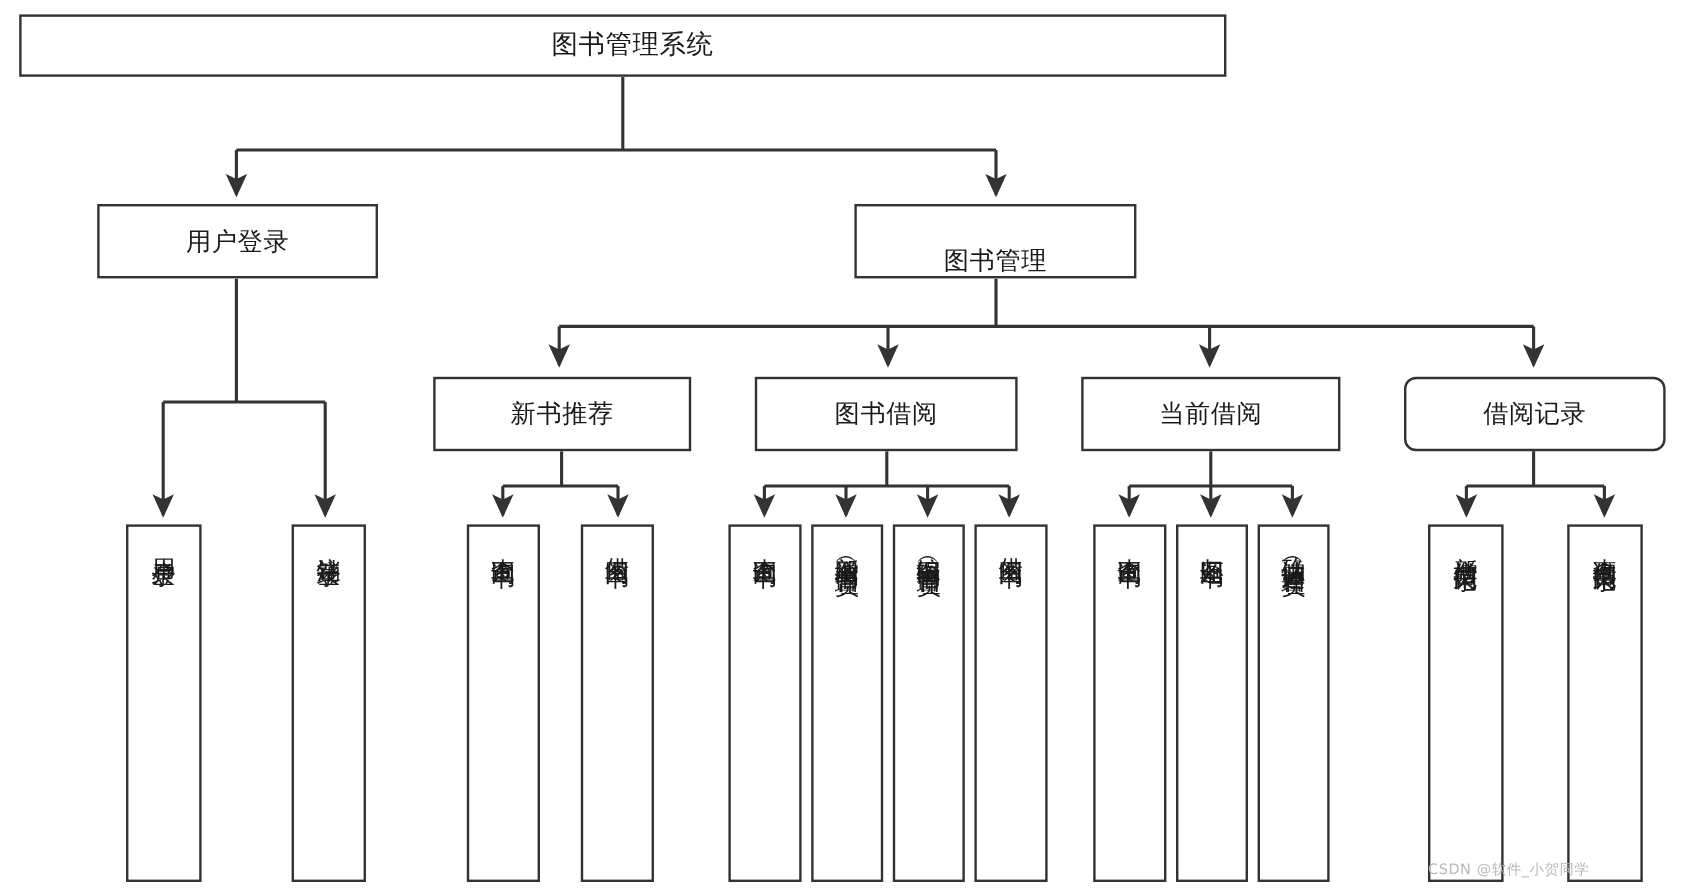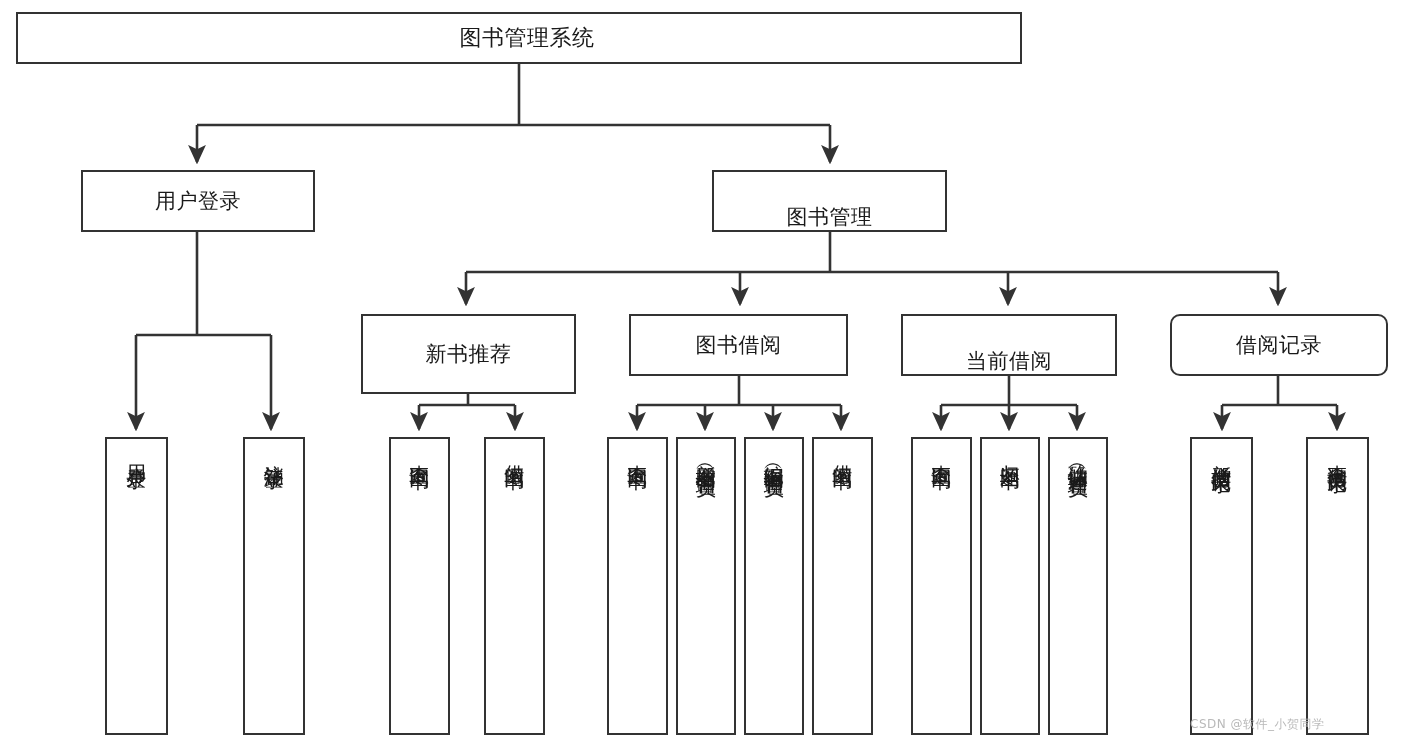--- a/index.html
+++ b/index.html
@@ -132,27 +132,27 @@
     <span class="label">图书管理系统</span>
   </div>
 
   <div class="node horiz" style="left:81px; top:170px; width:234px; height:62px;">
     <span class="label">用户登录</span>
   </div>
   <div class="node horiz" style="left:712px; top:170px; width:235px; height:62px;align-items:flex-end;">
     <span class="label">图书管理</span>
   </div>
 
-  <div class="node horiz" style="left:361px; top:314px; width:215px; height:80px;">
+  <div class="node horiz" style="left:361px; top:314px; width:215px; height:62px;">
     <span class="label">新书推荐</span>
   </div>
   <div class="node horiz" style="left:629px; top:314px; width:219px; height:62px;">
     <span class="label">图书借阅</span>
   </div>
-  <div class="node horiz" style="left:901px; top:314px; width:216px; height:62px;align-items:flex-end;">
+  <div class="node horiz" style="left:901px; top:314px; width:216px; height:62px;">
     <span class="label">当前借阅</span>
   </div>
   <div class="node horiz" style="left:1170px; top:314px; width:218px; height:62px;border-radius:10px;">
     <span class="label">借阅记录</span>
   </div>
 
   <div class="node vert" style="left:105px; top:437px; width:63px; height:298px;">
     <span class="label">用户登录</span>
   </div>
   <div class="node vert" style="left:243px; top:437px; width:62px; height:298px;">

